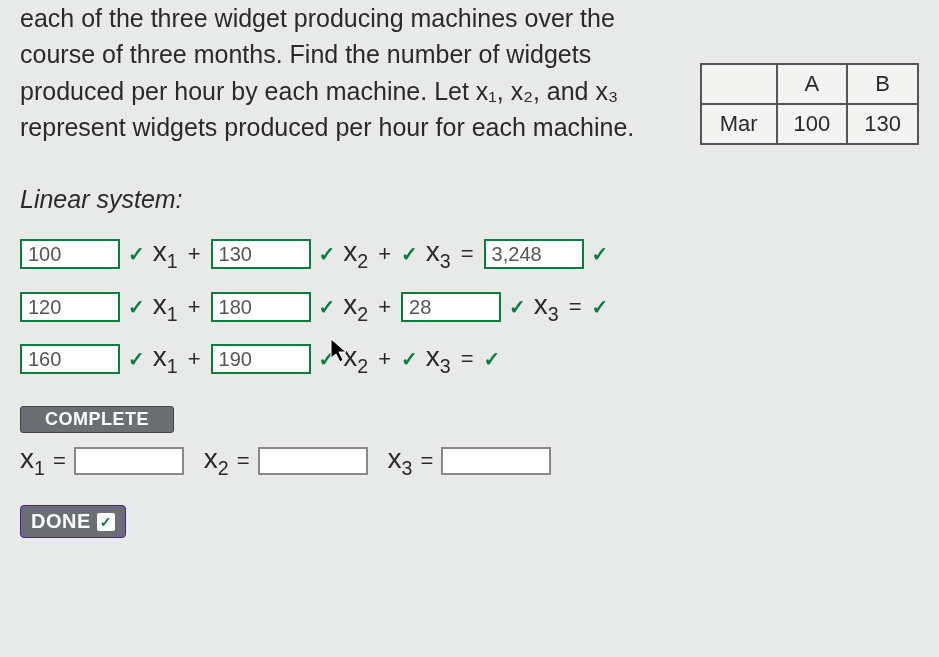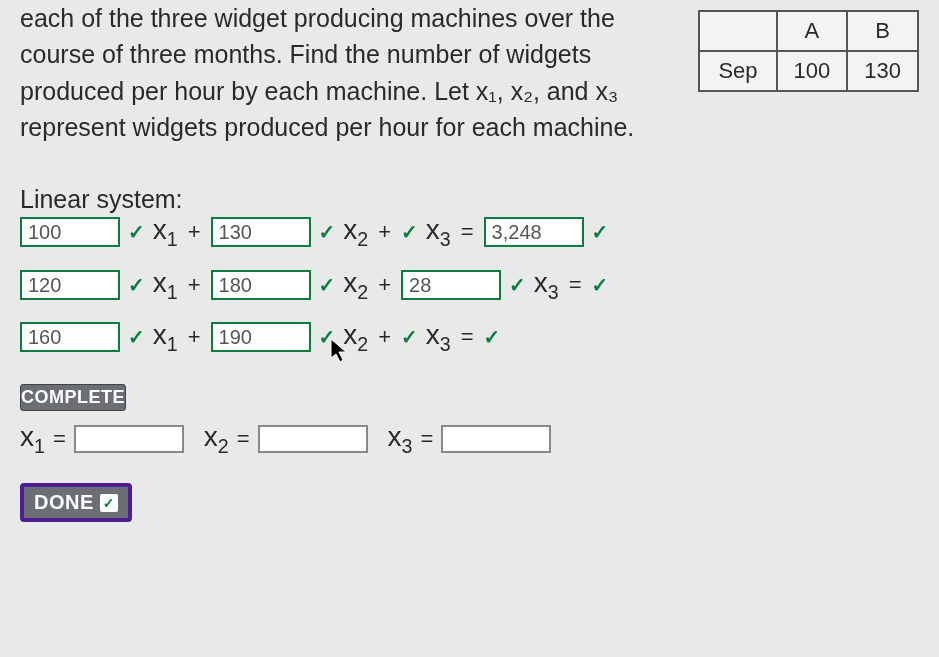--- a/index.html
+++ b/index.html
@@ -8,21 +8,21 @@
   background: #e8eae9;
   width: 939px;
   height: 657px;
   padding: 0 20px 20px 20px;
   color: #2a2a2a;
   overflow: hidden;
 }
 .problem-area {
   display: flex;
   gap: 30px;
-  align-items: flex-start;
+  align-items: flex-end;
 }
 .problem-text {
   font-size: 25px;
   line-height: 1.45;
   flex: 1;
   padding-top: 0;
 }
 .data-table {
   border-collapse: collapse;
   margin-top: 10px;
@@ -34,20 +34,22 @@
   text-align: center;
   font-size: 22px;
   font-weight: normal;
   min-width: 70px;
 }
 .data-table .row-hdr { text-align: center; padding: 6px 18px; }
 .data-table .empty { border-color: #555; }
 .section-label {
   font-size: 25px;
   margin-top: 40px;
+  margin-bottom: 22px;
+  font-style: italic;
 }
 .equations { display: flex; flex-direction: column; gap: 16px; }
 .eq-row { display: flex; align-items: center; gap: 8px; font-size: 22px; }
 .filled {
   display: inline-block;
   border: 2px solid #0a7d3f;
   background: #fff;
   height: 30px;
   line-height: 26px;
   padding: 0 6px;
@@ -65,39 +67,39 @@
 .check { color: #0a7d3f; font-weight: bold; font-size: 20px; }
 .var { font-size: 28px; }
 .var sub { font-size: 0.7em; }
 .plus, .eq { font-size: 22px; margin: 0 2px; }
 .complete-badge {
   display: inline-block;
   background: #6b6e72;
   color: #fff;
   font-weight: bold;
   font-size: 18px;
-  padding: 2px 0;
+  padding: 2px 24px;
   border-radius: 3px;
   margin-top: 28px;
   border: 1px solid #444;
   letter-spacing: 0.5px;
 }
 .answer-row { display: flex; align-items: center; gap: 6px; margin-top: 10px; font-size: 22px; }
 .done-btn {
   display: inline-flex;
   align-items: center;
   gap: 6px;
   background: #6b6e72;
   color: #fff;
   font-weight: bold;
   font-size: 20px;
   padding: 4px 10px;
   border-radius: 4px;
   margin-top: 26px;
-  border: 4px solid #4c1d95;
+  border: 1px solid #4c1d95;
   cursor: pointer;
   letter-spacing: 0.5px;
 }
 .done-check {
   display: inline-flex;
   background: #fff;
   color: #0a7d3f;
   width: 18px;
   height: 18px;
   border-radius: 2px;
@@ -123,21 +125,21 @@
     <span>each of the three widget producing machines over the course of three months. Find the number of widgets produced per hour by each machine. Let x₁, x₂, and x₃ represent widgets produced per hour for each machine.</span>
   </div>
   <table class="data-table">
     <tbody>
         <tr>
       <th class="empty"></th>
       <th>A</th>
       <th>B</th>
     </tr>
     <tr>
-      <td class="row-hdr">Sep</td>
+      <td class="row-hdr">Mar</td>
       <td>100</td>
       <td>130</td>
     </tr>
   </tbody>
     </table>
 </div>
 
 <div class="section-label">Linear system:</div>
 
 <div class="equations">

